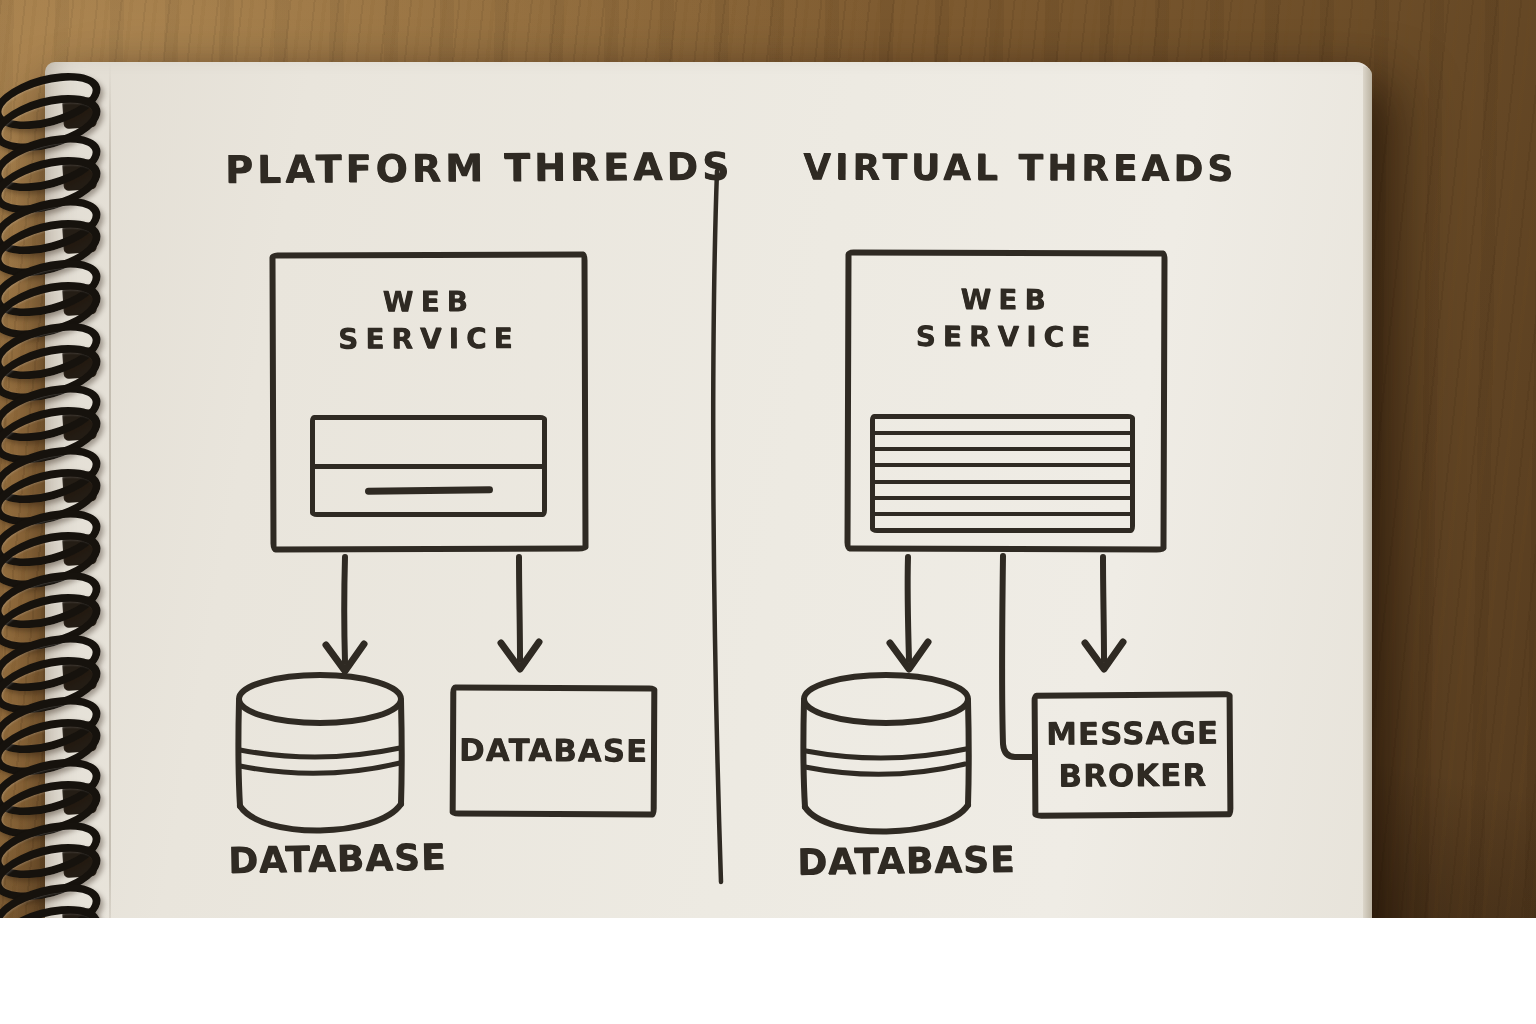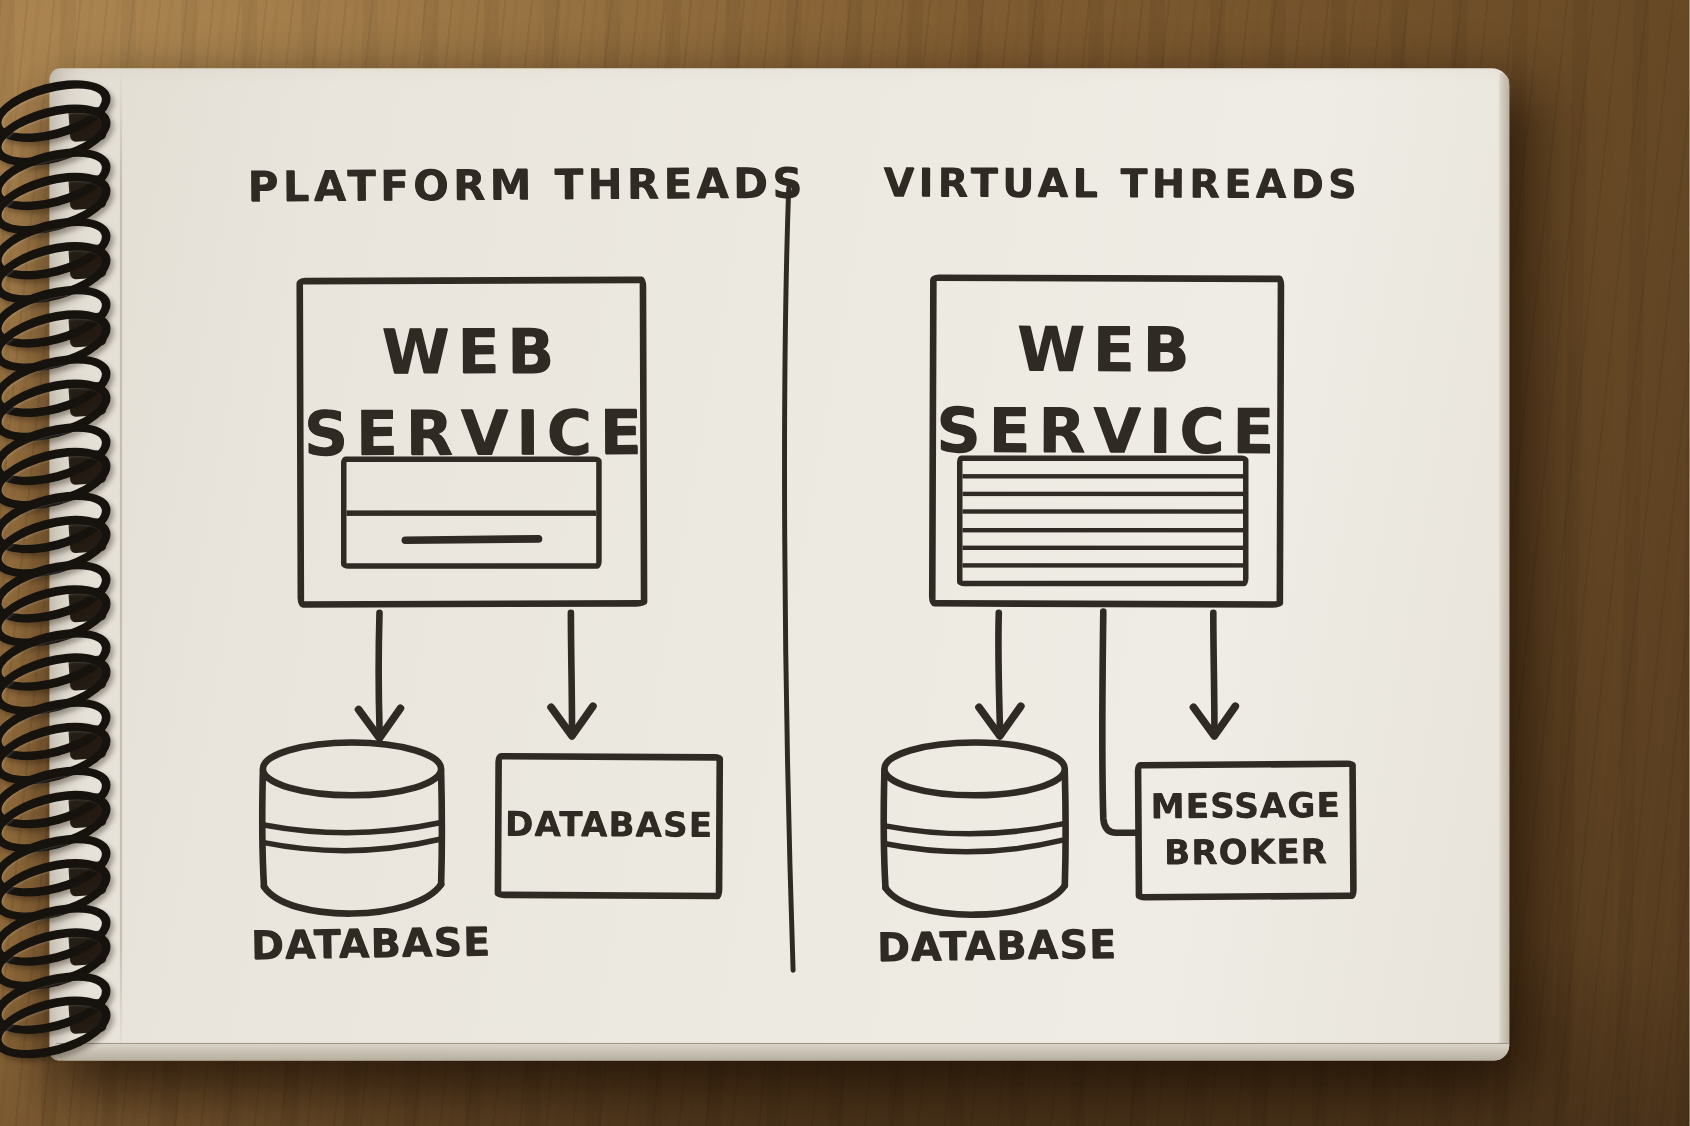--- a/index.html
+++ b/index.html
@@ -5,21 +5,21 @@
   :root{
     --ink:#2f2a23;
     --paper:#eae6de;
   }
   html,body{margin:0;padding:0;}
   body{
     width:1536px;height:1024px;overflow:hidden;
     font-family:"DejaVu Sans", sans-serif;
   }
   .stage{
-    position:relative;width:1536px;height:1024px;overflow:hidden;
+    position:relative;width:1536px;height:918px;overflow:hidden;
     background:
       radial-gradient(120% 50% at 50% 108%, rgba(10,4,0,0.55), rgba(0,0,0,0) 60%),
       radial-gradient(90% 70% at 8% 6%, rgba(255,218,150,0.20), rgba(0,0,0,0) 55%),
       repeating-linear-gradient(96deg, rgba(50,30,10,0.10) 0 2px, rgba(0,0,0,0) 2px 9px, rgba(110,75,30,0.10) 9px 13px, rgba(0,0,0,0) 13px 24px),
       repeating-linear-gradient(91deg, rgba(35,20,5,0.07) 0 14px, rgba(0,0,0,0) 14px 55px),
       linear-gradient(112deg, #9a7342 0%, #8b6638 26%, #7d5a30 50%, #6c4d28 72%, #543a1e 100%);
   }
   
   .page{
     position:absolute;left:45px;top:62px;width:1327px;height:902px;
@@ -70,21 +70,21 @@
     font-size:38px;font-weight:700;letter-spacing:4px;white-space:nowrap;
     text-shadow:0.6px 0.6px 0 var(--ink);
   }
   .heading.right{font-size:36px;}
   .ws-box{
     border:6px solid var(--ink);
     border-radius:8px 4px 10px 5px / 5px 9px 4px 9px;
     text-align:center;
   }
   .ws-label{
-    margin-top:26px;font-size:56px;font-weight:700;letter-spacing:7px;line-height:1.32;
+    margin-top:26px;font-size:28px;font-weight:700;letter-spacing:7px;line-height:1.32;
     text-shadow:0.6px 0.6px 0 var(--ink);
   }
   .pool{
     position:absolute;border:5px solid var(--ink);
     border-radius:4px 7px 4px 7px / 6px 4px 7px 4px;
     display:flex;flex-direction:column;z-index:5;
   }
   .pool-row{flex:1;border-bottom:5px solid var(--ink);display:flex;align-items:center;justify-content:center;}
   .pool.virtual .pool-row{border-bottom-width:4px;}
   .pool .pool-row:last-child{border-bottom:none;}

